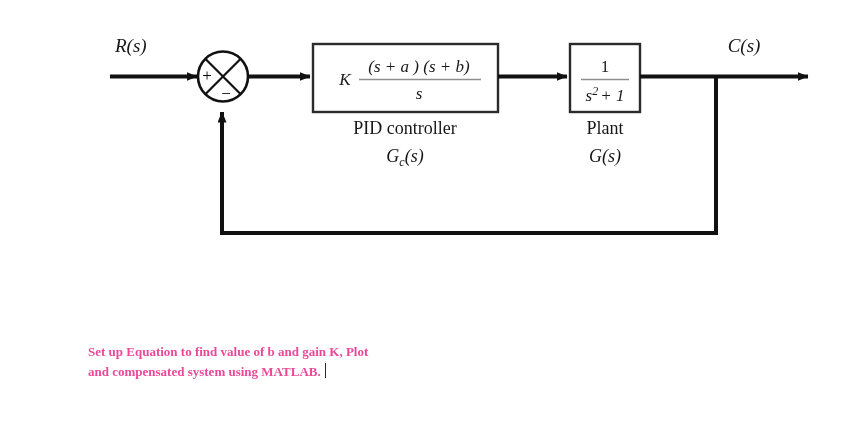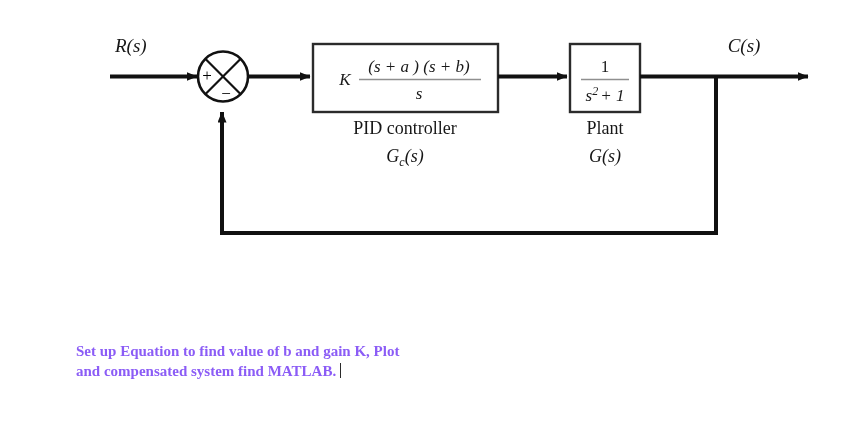--- a/index.html
+++ b/index.html
@@ -67,28 +67,28 @@
   }
   .sumsign {
     font-family: "Liberation Serif", serif;
     font-size: 17px;
     fill: #000000;
   }
 
   
   #caption {
     position: absolute;
-    left: 76px;
+    left: 88px;
     top: 342px;
     width: 340px;
     font-family: "Liberation Serif", serif;
     font-weight: bold;
-    font-size: 15px;
+    font-size: 13px;
     line-height: 19.5px;
-    color: #8b5cf6;
+    color: #ec4899;
   }
   #caption .cap-line {
     white-space: nowrap;
   }
   .caret {
     display: inline-block;
     width: 1px;
     height: 15px;
     background: #2a2a2a;
     vertical-align: -2px;
@@ -153,14 +153,14 @@
 
   <g>
     <line x1="716" y1="76.5" x2="716" y2="235" stroke="#111111" stroke-width="4"></line>
     <line x1="718" y1="233" x2="222" y2="233" stroke="#111111" stroke-width="4"></line>
     <line x1="222" y1="235" x2="222" y2="112" stroke="#111111" stroke-width="4" marker-end="url(#arrowUp)"></line>
   </g>
 </svg>
 
 <div id="caption">
   <div class="cap-line">Set up Equation to find value of b and gain K, Plot</div>
-  <div class="cap-line"><span>and compensated system find MATLAB.</span><span class="caret"></span></div>
+  <div class="cap-line"><span>and compensated system using MATLAB.</span><span class="caret"></span></div>
 </div>
 
 </body></html>

